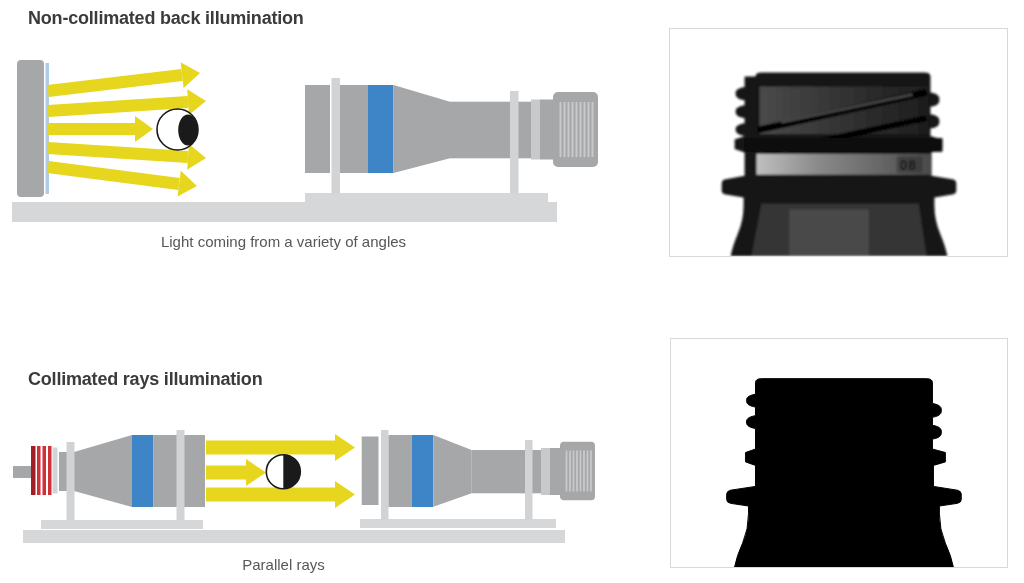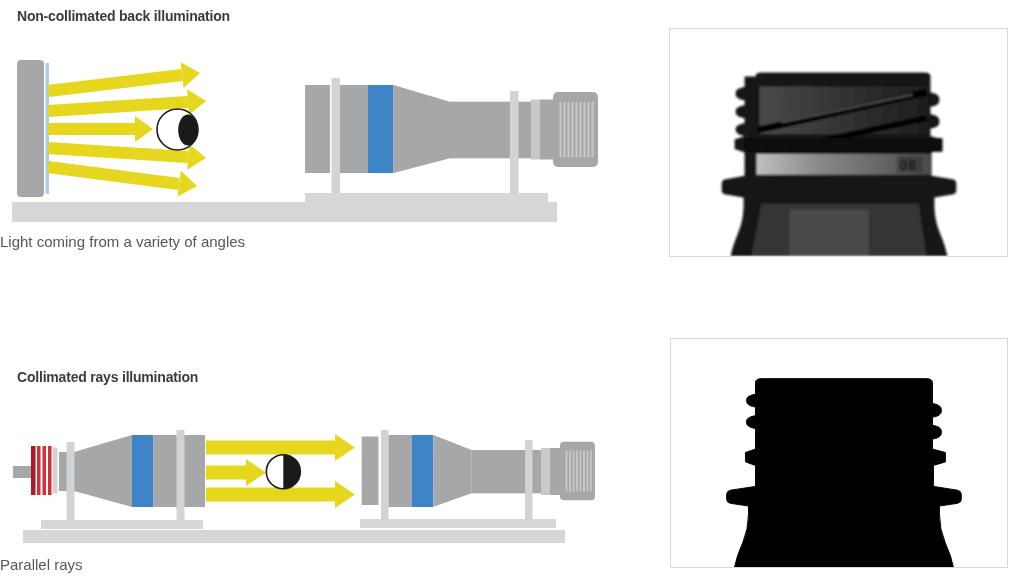--- a/index.html
+++ b/index.html
@@ -7,26 +7,26 @@
     --red:#d03038; --dark-red:#a31f27;
     --gray:#a6a7a9; --light-gray:#d2d3d5; --stripe-gray:#c8c9cb; --base-gray:#d6d7d9;
     --outline-black:#1a1a1a; --text-dark:#3b3b3b; --text-gray:#575757; --frame-border:#d9d9d9;
   }
   html,body{margin:0;padding:0;background:#fff;}
   body{
     width:1024px;height:583px;position:relative;overflow:hidden;
     font-family:"Liberation Sans",sans-serif;
   }
   .title{
-    position:absolute;left:17px;
-    font-size:14px;font-weight:700;color:var(--text-dark);
+    position:absolute;left:28px;
+    font-size:18px;font-weight:700;color:var(--text-dark);
     letter-spacing:-0.2px;white-space:nowrap;
   }
   .caption{
-    position:absolute;left:0;width:567px;text-align:left;
+    position:absolute;left:0;width:567px;text-align:center;
     font-size:15px;color:var(--text-gray);white-space:nowrap;
   }
   .diagram{position:absolute;left:0;top:0;}
   .frame{
     position:absolute;background:#fff;border:1px solid var(--frame-border);
     box-sizing:border-box;margin:0;
   }
   .frame svg{display:block;width:100%;height:100%;}
   
   .g{fill:var(--gray);} .bl{fill:var(--blue);} .lb{fill:var(--light-blue);}

